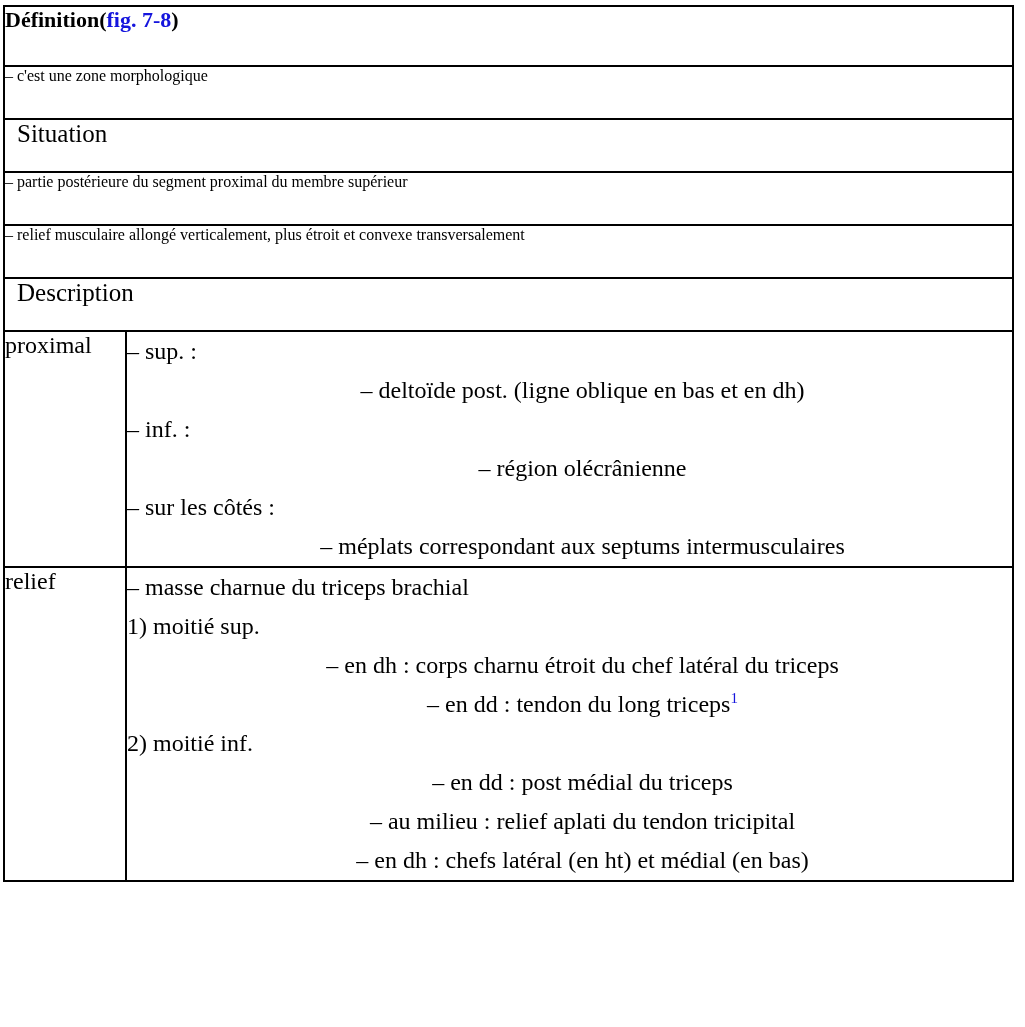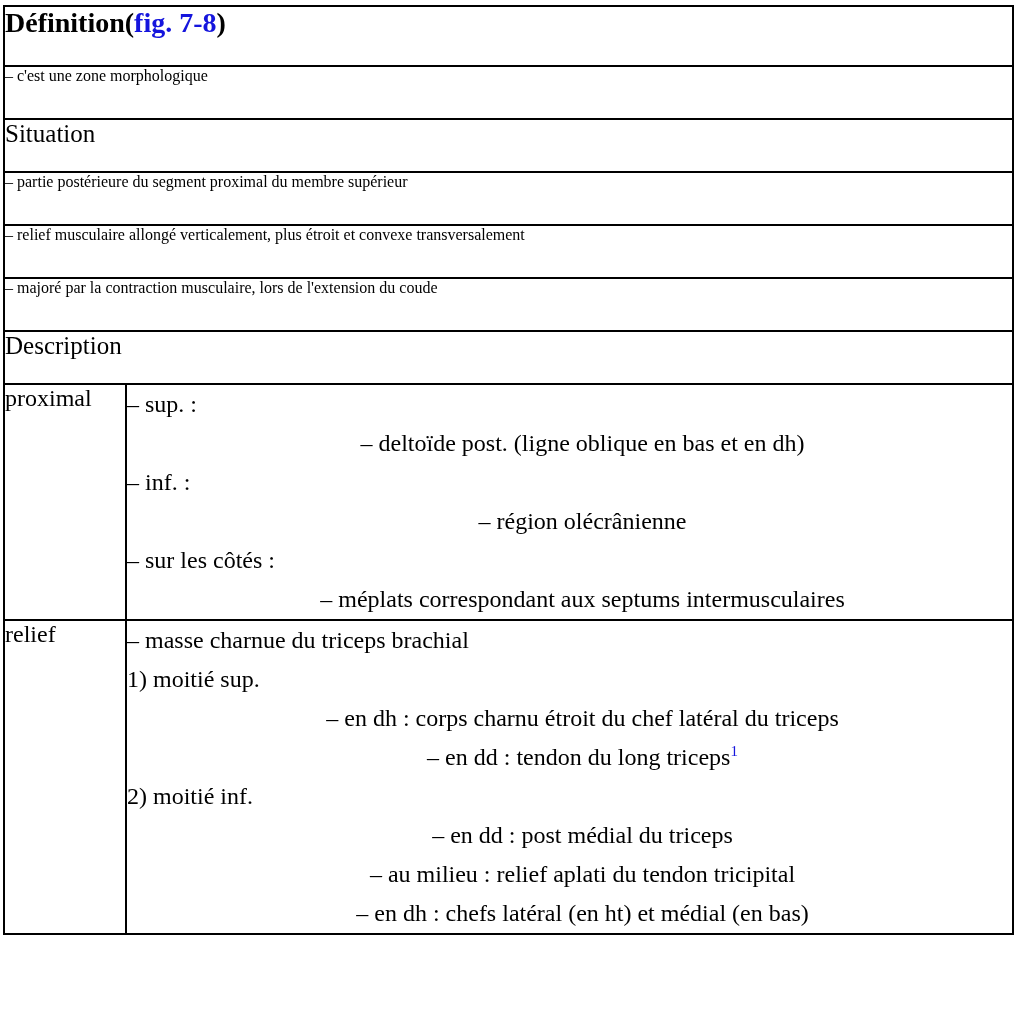--- a/index.html
+++ b/index.html
@@ -38,33 +38,34 @@
     vertical-align: top;
     background: #ffffff;
   }
 
   
   .title-row td {
     height: 58px;
   }
   .title-cell {
     padding: 6px 0 0 13px;
-    font-size: 28px;
+    font-size: 22px;
     font-weight: bold;
     line-height: 1.15;
     white-space: nowrap;
   }
   .fig-ref {
     color: #1515dd;
     font-weight: bold;
   }
 
   
   .section-row td {
     height: 51px;
+    padding-left: 12px;
   }
   .section-cell {
     padding: 9px 0 0 13px;
     font-size: 25px;
     line-height: 1.15;
     white-space: nowrap;
   }
 
   
   .bullet-row td {
@@ -131,23 +132,20 @@
       <tr class="section-row">
         <td class="section-cell" colspan="2">Situation</td>
       </tr>
       <tr class="bullet-row">
         <td class="bullet-cell" colspan="2">– partie postérieure du segment proximal du membre supérieur</td>
       </tr>
 
       <tr class="bullet-row">
         <td class="bullet-cell" colspan="2">– relief musculaire allongé verticalement, plus étroit et convexe transversalement</td>
       </tr>
-      <tr class="bullet-row">
-        <td class="bullet-cell" colspan="2">– majoré par la contraction musculaire, lors de l'extension du coude</td>
-      </tr>
 
       <tr class="section-row">
         <td class="section-cell" colspan="2">Description</td>
       </tr>
 
       <tr>
         <td class="label-cell">proximal</td>
         <td class="detail-cell">
           <div>
               <div class="line lvl-1"><span>– sup. :</span></div>

